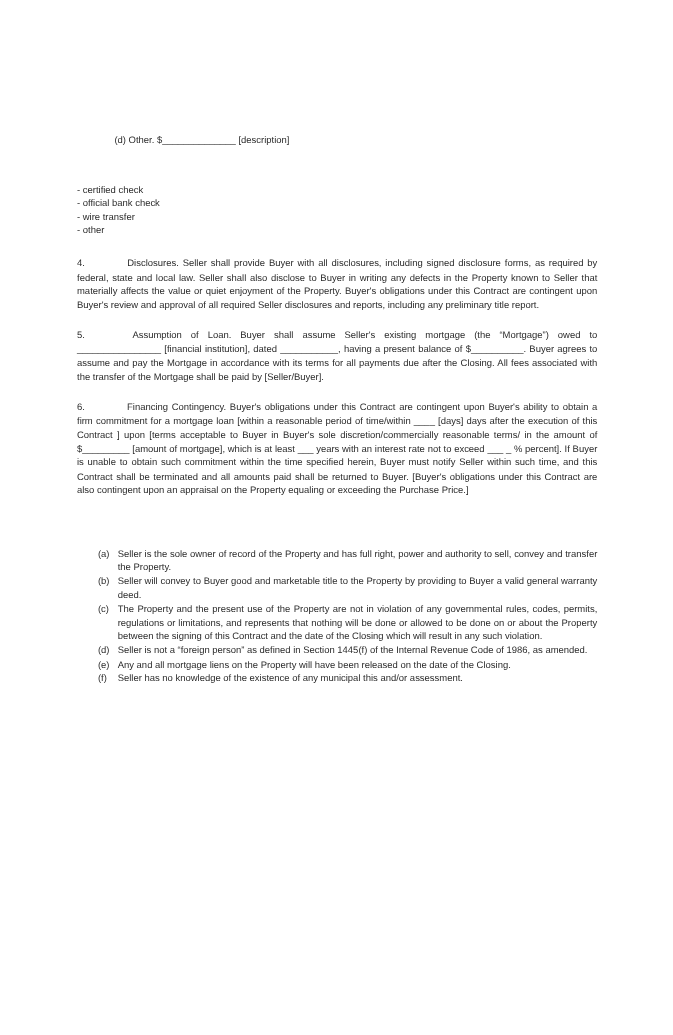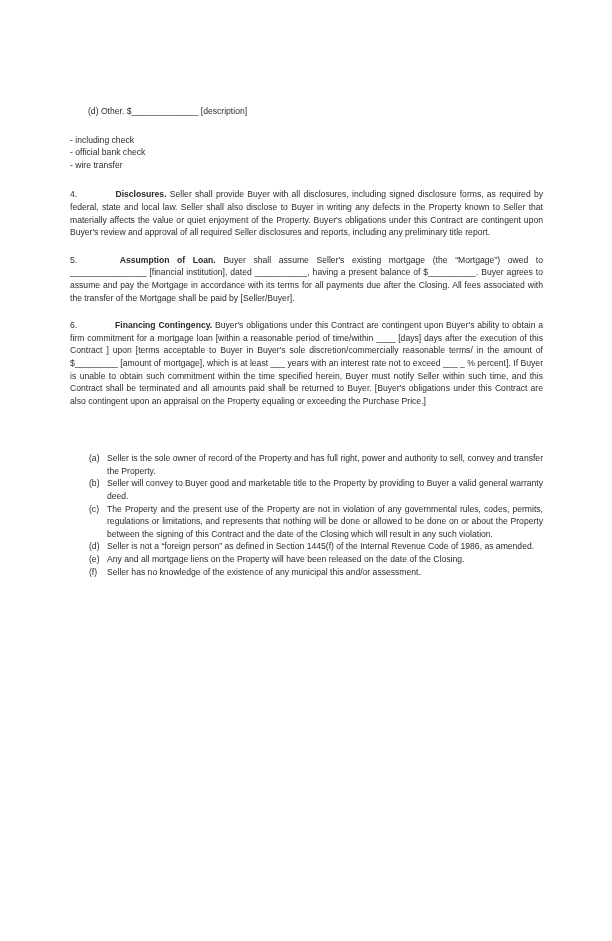--- a/index.html
+++ b/index.html
@@ -32,36 +32,36 @@
   }
   .para {
     font-size: 8.6px;
     line-height: 12.6px;
     text-align: justify;
     margin: 0;
   }
   .indent-d {
     padding-left: 18px;
     text-align: left;
-    margin: 0;
+    margin: 16px;
   }
   .gap-md { height: 15px; }
   .gap-lg { height: 16px; }
   .gap-xl { height: 17px; }
   .flow-left {
     text-align: left;
   }
   .methods-line {
     font-size: 8.6px;
     line-height: 12.6px;
     text-align: left;
     margin: 0;
   }
   b, .b {
-    font-weight: bold;
+    font-weight: normal;
     padding-left: 35px;
   }
   ol.alpha {
     list-style: none;
     margin: 0;
     padding: 0;
   }
   ol.alpha > li {
     position: relative;
     padding-left: 37px;
@@ -89,23 +89,24 @@
 </head>
 <body style="background-color: rgb(255, 255, 255); color: rgb(43, 43, 43);">
 
 <div class="page">
   <div class="content">
 
     <p class="para indent-d">(d)  Other. $______________ [description]</p>
 
     <div class="gap-lg"></div>
 
-    <p class="methods-line">- including check</p>
+    <p class="methods-line">- certified check</p>
     <p class="methods-line">- official bank check</p>
     <p class="methods-line">- wire transfer</p>
+    <p class="methods-line">- other</p>
 
     <div class="gap-xl"></div>
 
     <p class="para"><span>4.</span> <b>Disclosures.</b> <span>Seller shall provide Buyer with all disclosures, including signed disclosure forms, as required by federal, state and local law. Seller shall also disclose to Buyer in writing any defects in the Property known to Seller that materially affects the value or quiet enjoyment of the Property. Buyer's obligations under this Contract are contingent upon Buyer's review and approval of all required Seller disclosures and reports, including any preliminary title report.</span></p>
 
     <div class="gap-md"></div>
 
     <p class="para"><span>5.</span> <b>Assumption of Loan.</b> <span>Buyer shall assume Seller's existing mortgage (the “Mortgage”) owed to ________________ [financial institution], dated ___________, having a present balance of $__________. Buyer agrees to assume and pay the Mortgage in accordance with its terms for all payments due after the Closing. All fees associated with the transfer of the Mortgage shall be paid by [Seller/Buyer].</span></p>
 
     <div class="gap-md"></div>

